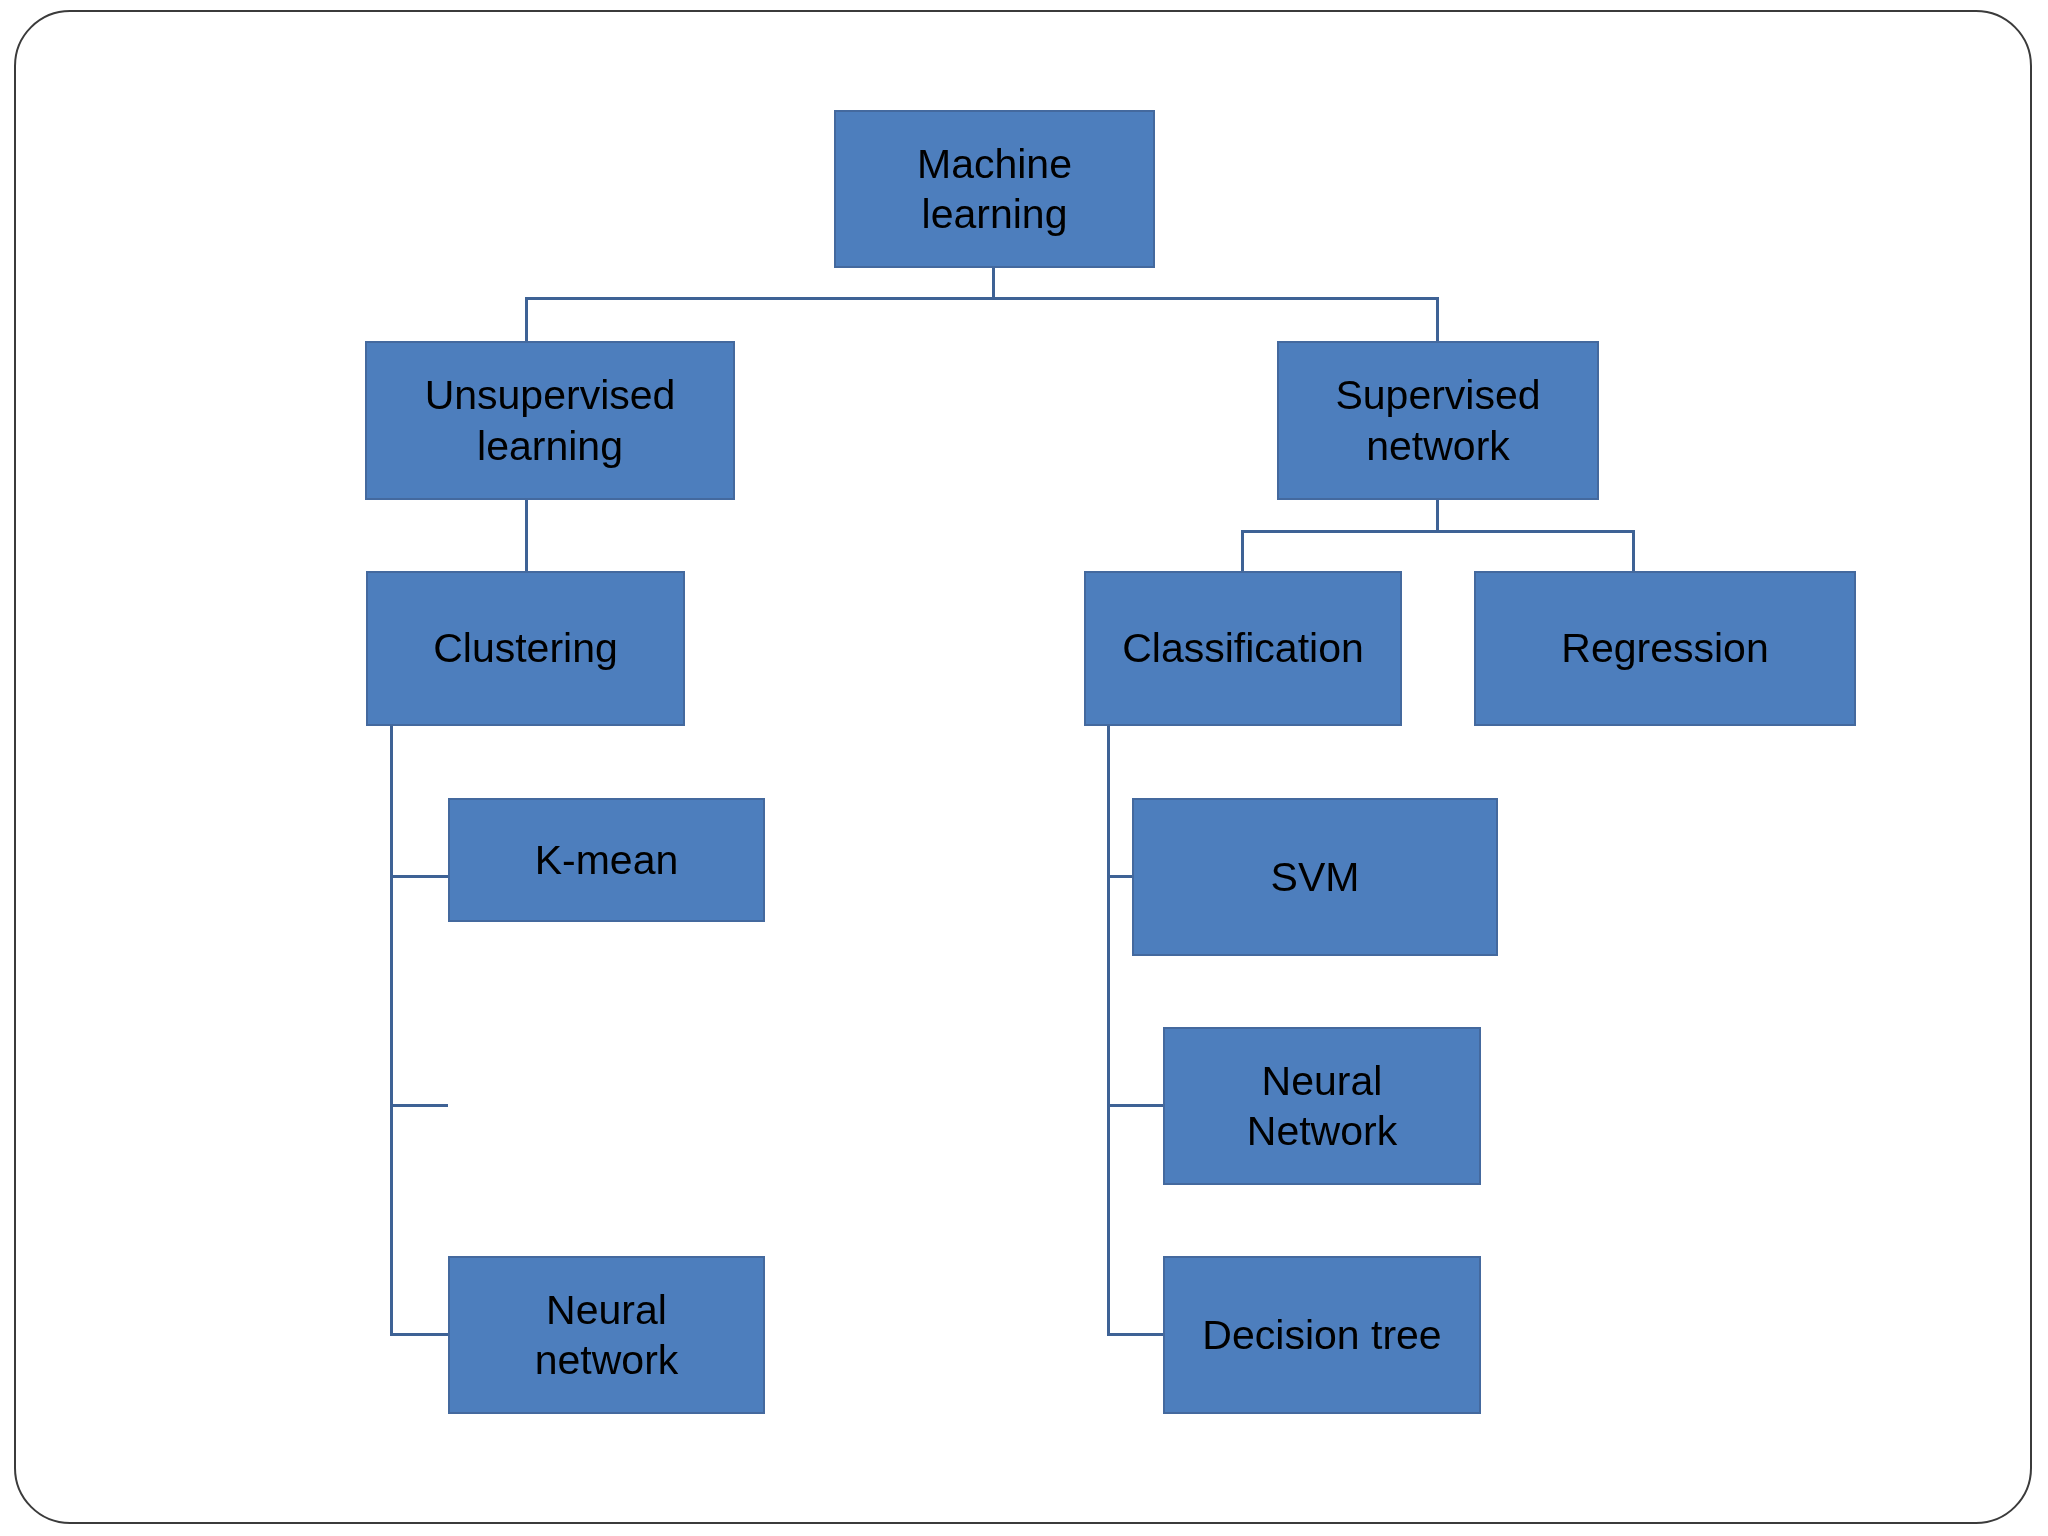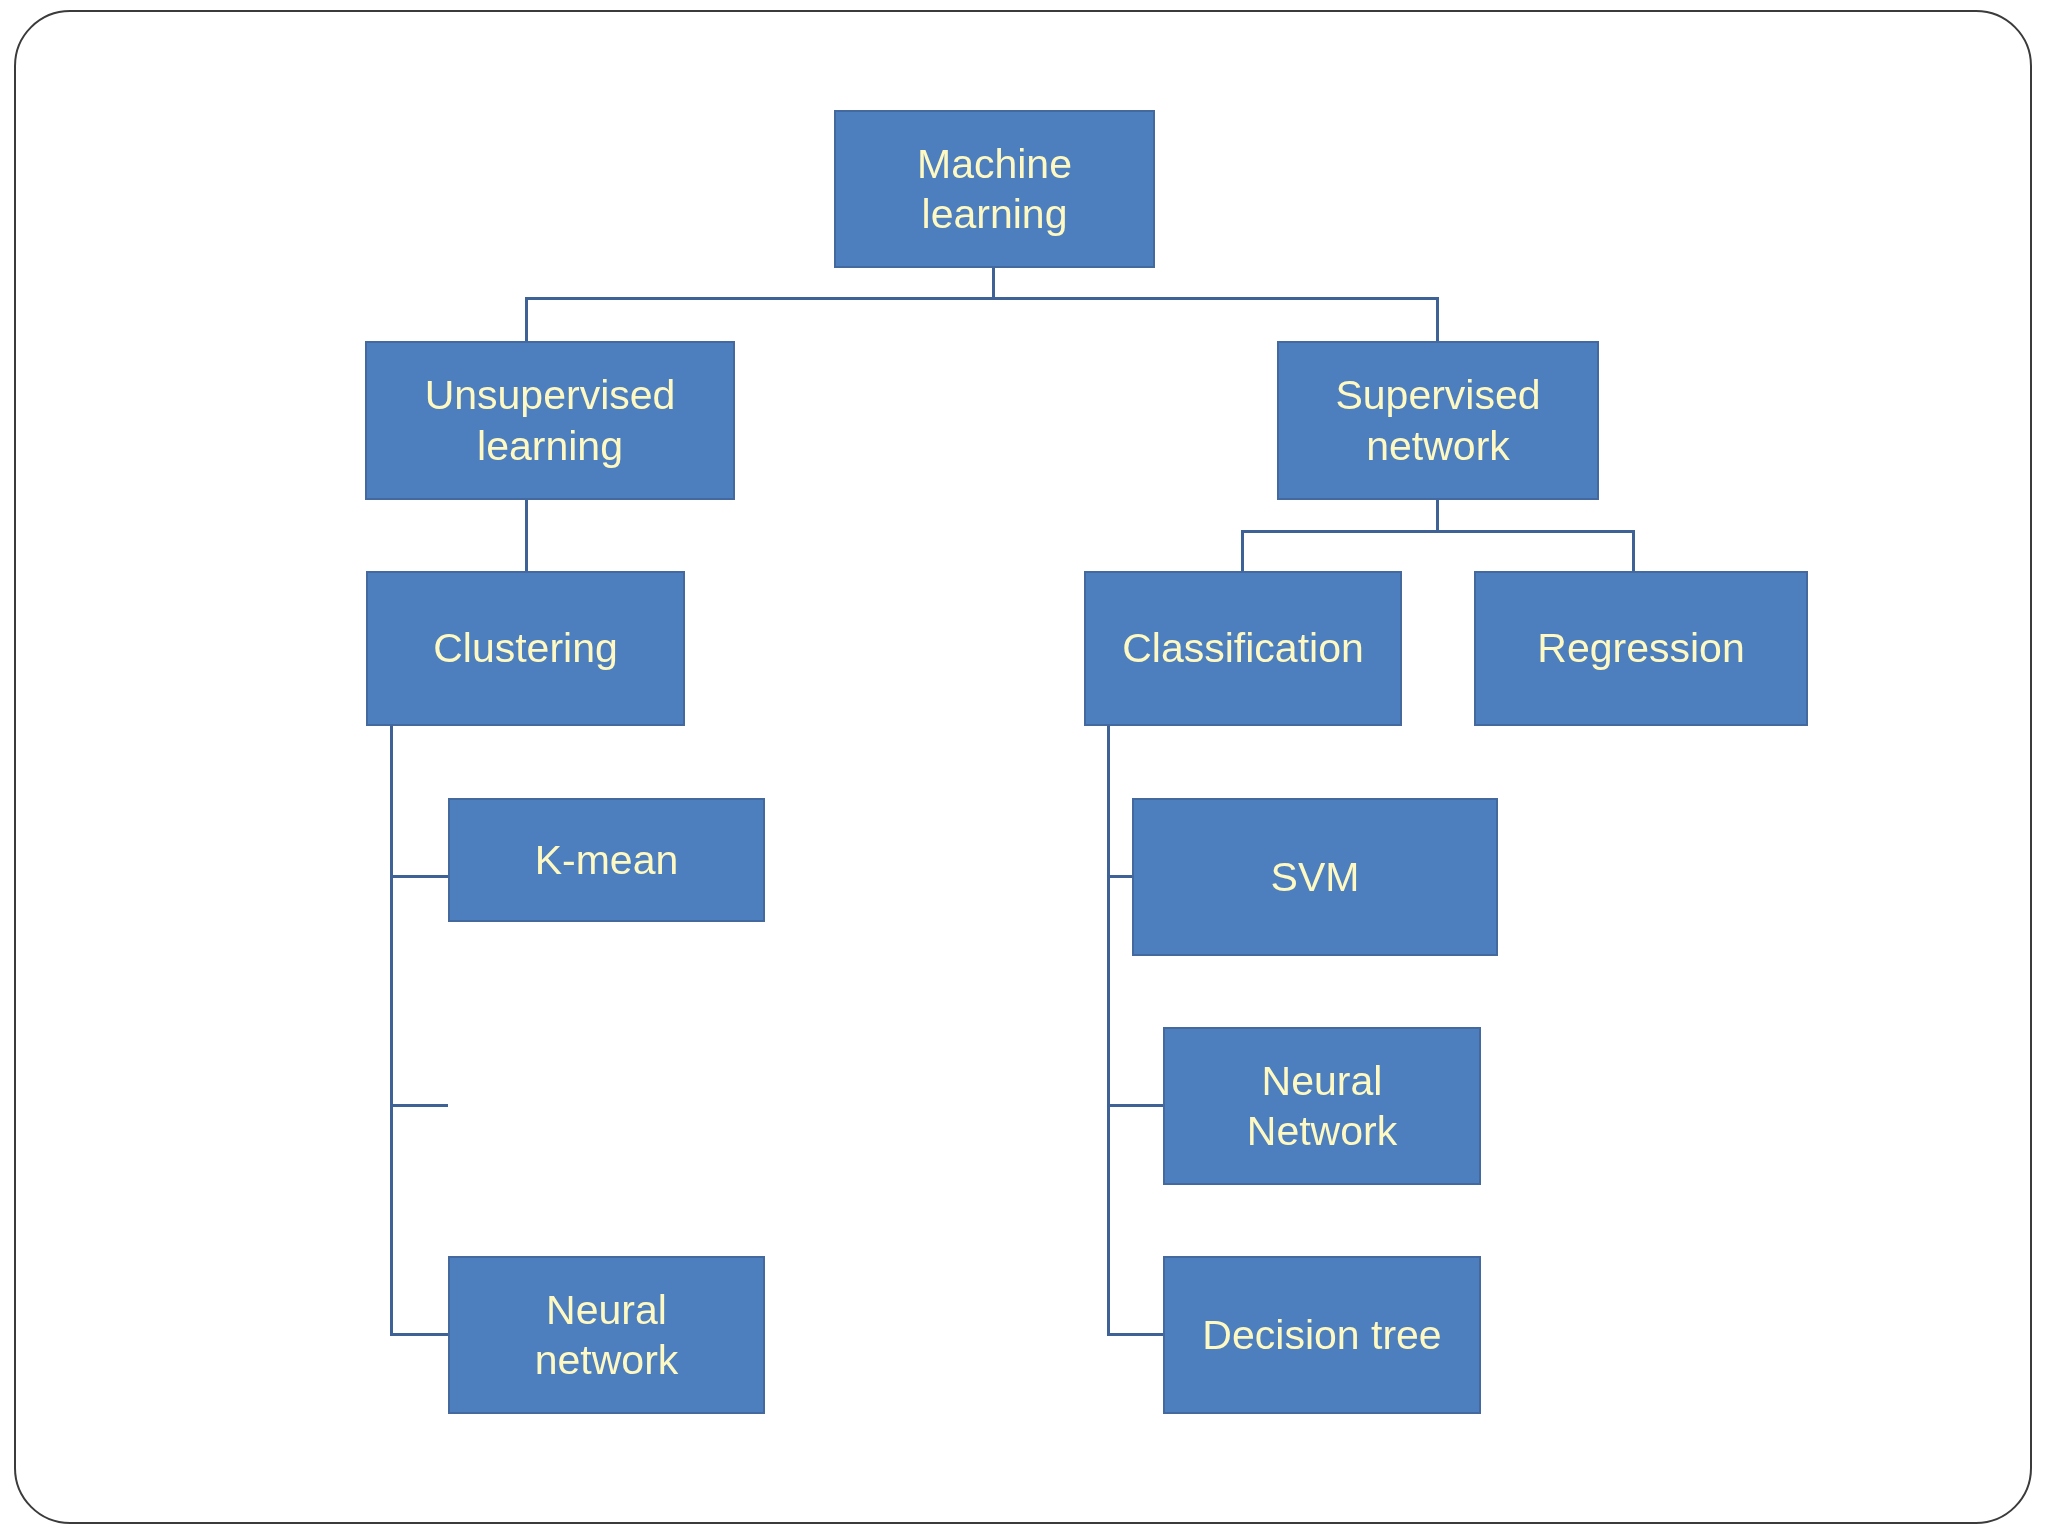--- a/index.html
+++ b/index.html
@@ -23,21 +23,21 @@
     bottom: 12px;
     border: 2px solid #3b3b3b;
     border-radius: 56px;
     background: #ffffff;
   }
   .node {
     position: absolute;
     box-sizing: border-box;
     background: #4d7ebd;
     border: 2px solid #44699e;
-    color: #fef9c3;
+    color: #000000;
     font-size: 41px;
     line-height: 1.22;
     display: flex;
     align-items: center;
     justify-content: center;
     text-align: center;
     white-space: pre-line;
   }
   .line {
     position: absolute;
@@ -76,21 +76,21 @@
   <div class="node" style="left:834px;  top:110px;  width:321px; height:158px;">Machine
 learning</div>
 
   <div class="node" style="left:365px;  top:341px;  width:370px; height:159px;">Unsupervised
 learning</div>
   <div class="node" style="left:1277px; top:341px;  width:322px; height:159px;">Supervised
 network</div>
 
   <div class="node" style="left:1084px; top:571px;  width:318px; height:155px;">Classification</div>
   <div class="node" style="left:366px;  top:571px;  width:319px; height:155px;">Clustering</div>
-  <div class="node" style="left:1474px; top:571px;  width:334px; height:155px;">Regression</div>
+  <div class="node" style="left:1474px; top:571px;  width:382px; height:155px;">Regression</div>
 
   <div class="node" style="left:448px;  top:798px;  width:317px; height:124px;">K-mean</div>
   <div class="node" style="left:448px;  top:1256px; width:317px; height:158px;">Neural
 network</div>
 
   <div class="node" style="left:1094px; top:798px;  width:366px; height:158px;margin-left:38px;">SVM</div>
   <div class="node" style="left:1163px; top:1027px; width:318px; height:158px;">Neural
 Network</div>
   <div class="node" style="left:1163px; top:1256px; width:318px; height:158px;">Decision tree</div>
 

